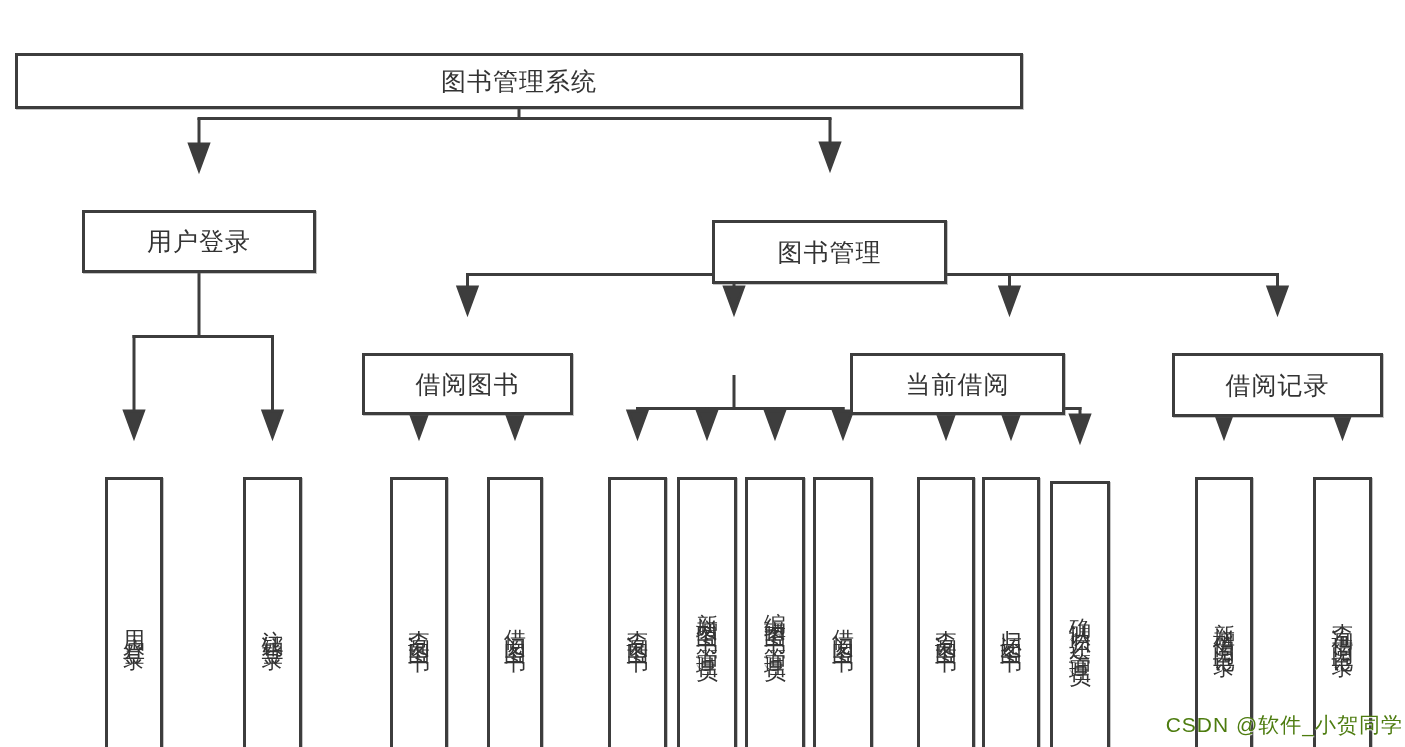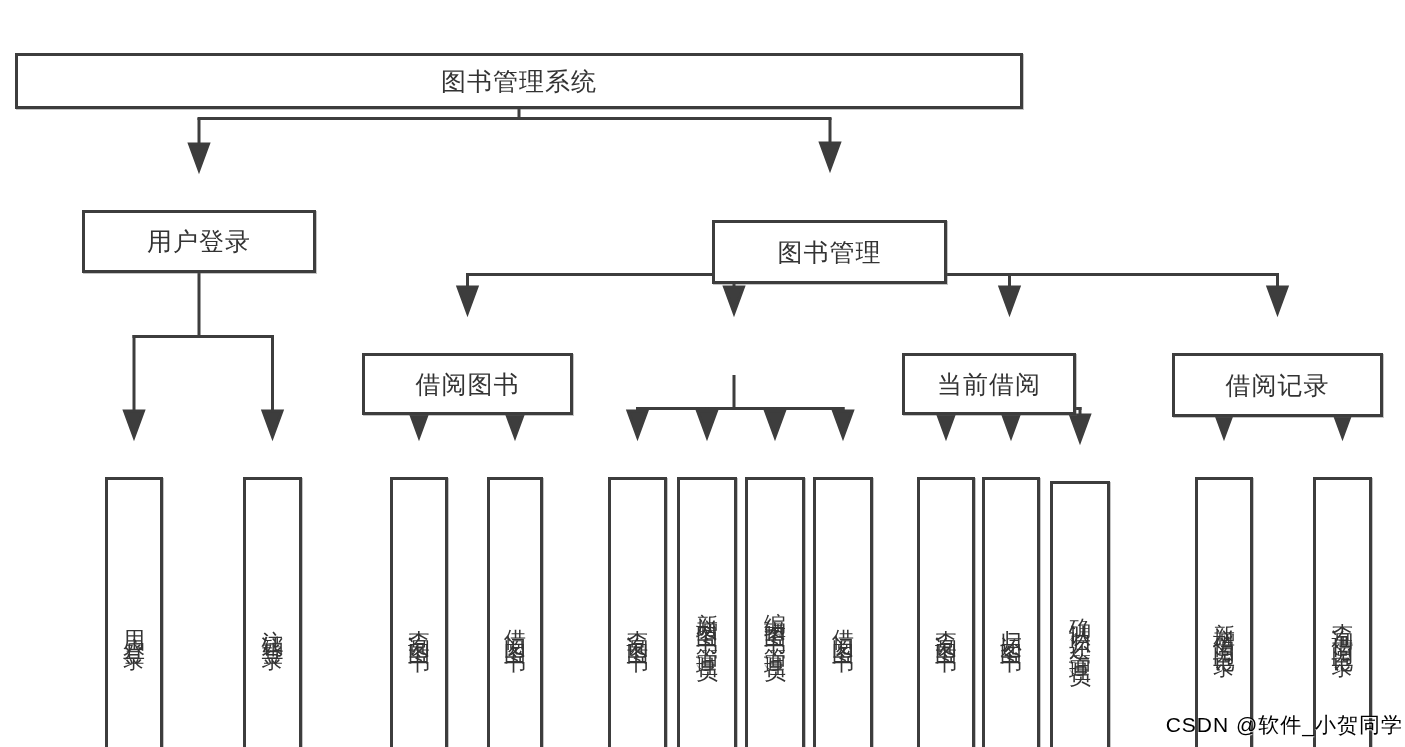--- a/index.html
+++ b/index.html
@@ -46,21 +46,21 @@
   .node.leaf .vtext {
     writing-mode: vertical-rl;
     line-height: 1;
     max-height: 292px;
   }
   .watermark {
     position: absolute;
     top: 711px;
     right: 2px;
     font-size: 21px;
-    color: #000000;
+    color: #4d7c0f;
     letter-spacing: 1px;
     text-shadow: 0 1px 1px #ffffff;
     white-space: nowrap;
   }
 </style>
 </head>
 <body>
 
 <div class="stage">
 
@@ -129,21 +129,21 @@
   <div class="node" style="left:82px;top:170px;width:234px;height:63px">
     <span>用户登录</span>
   </div>
   <div class="node" style="left:712px;top:180px;width:235px;height:64px">
     <span>图书管理</span>
   </div>
 
   <div class="node" style="left:362px;top:313px;width:211px;height:62px">
     <span>借阅图书</span>
   </div>
-  <div class="node" style="left:902px;top:313px;width:174px;height:62px">
+  <div class="node" style="left:850px;top:313px;width:215px;height:62px">
     <span>当前借阅</span>
   </div>
   <div class="node" style="left:1172px;top:313px;width:211px;height:64px">
     <span>借阅记录</span>
   </div>
 
   <div class="node leaf" style="left:105px;top:437px;width:58px;height:298px">
     <span class="vtext">用户登录</span>
   </div>
   <div class="node leaf" style="left:243px;top:437px;width:59px;height:298px">

